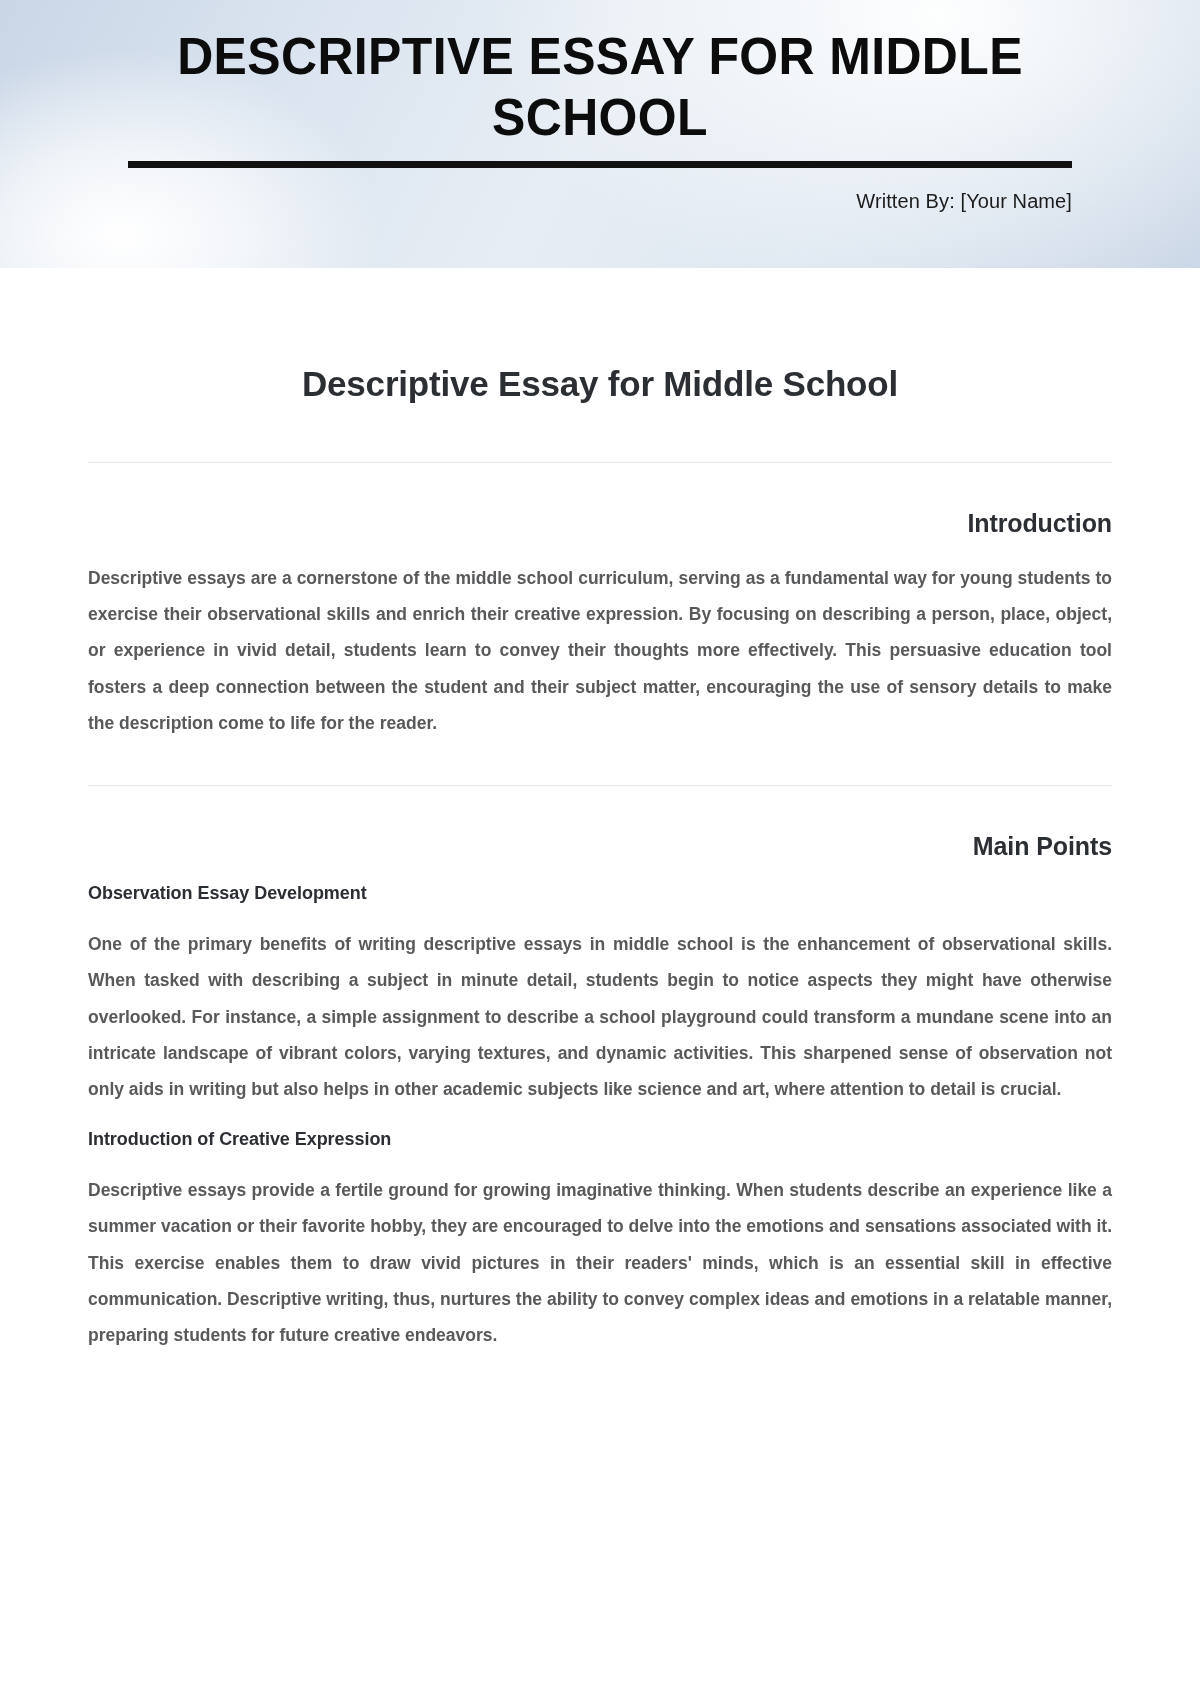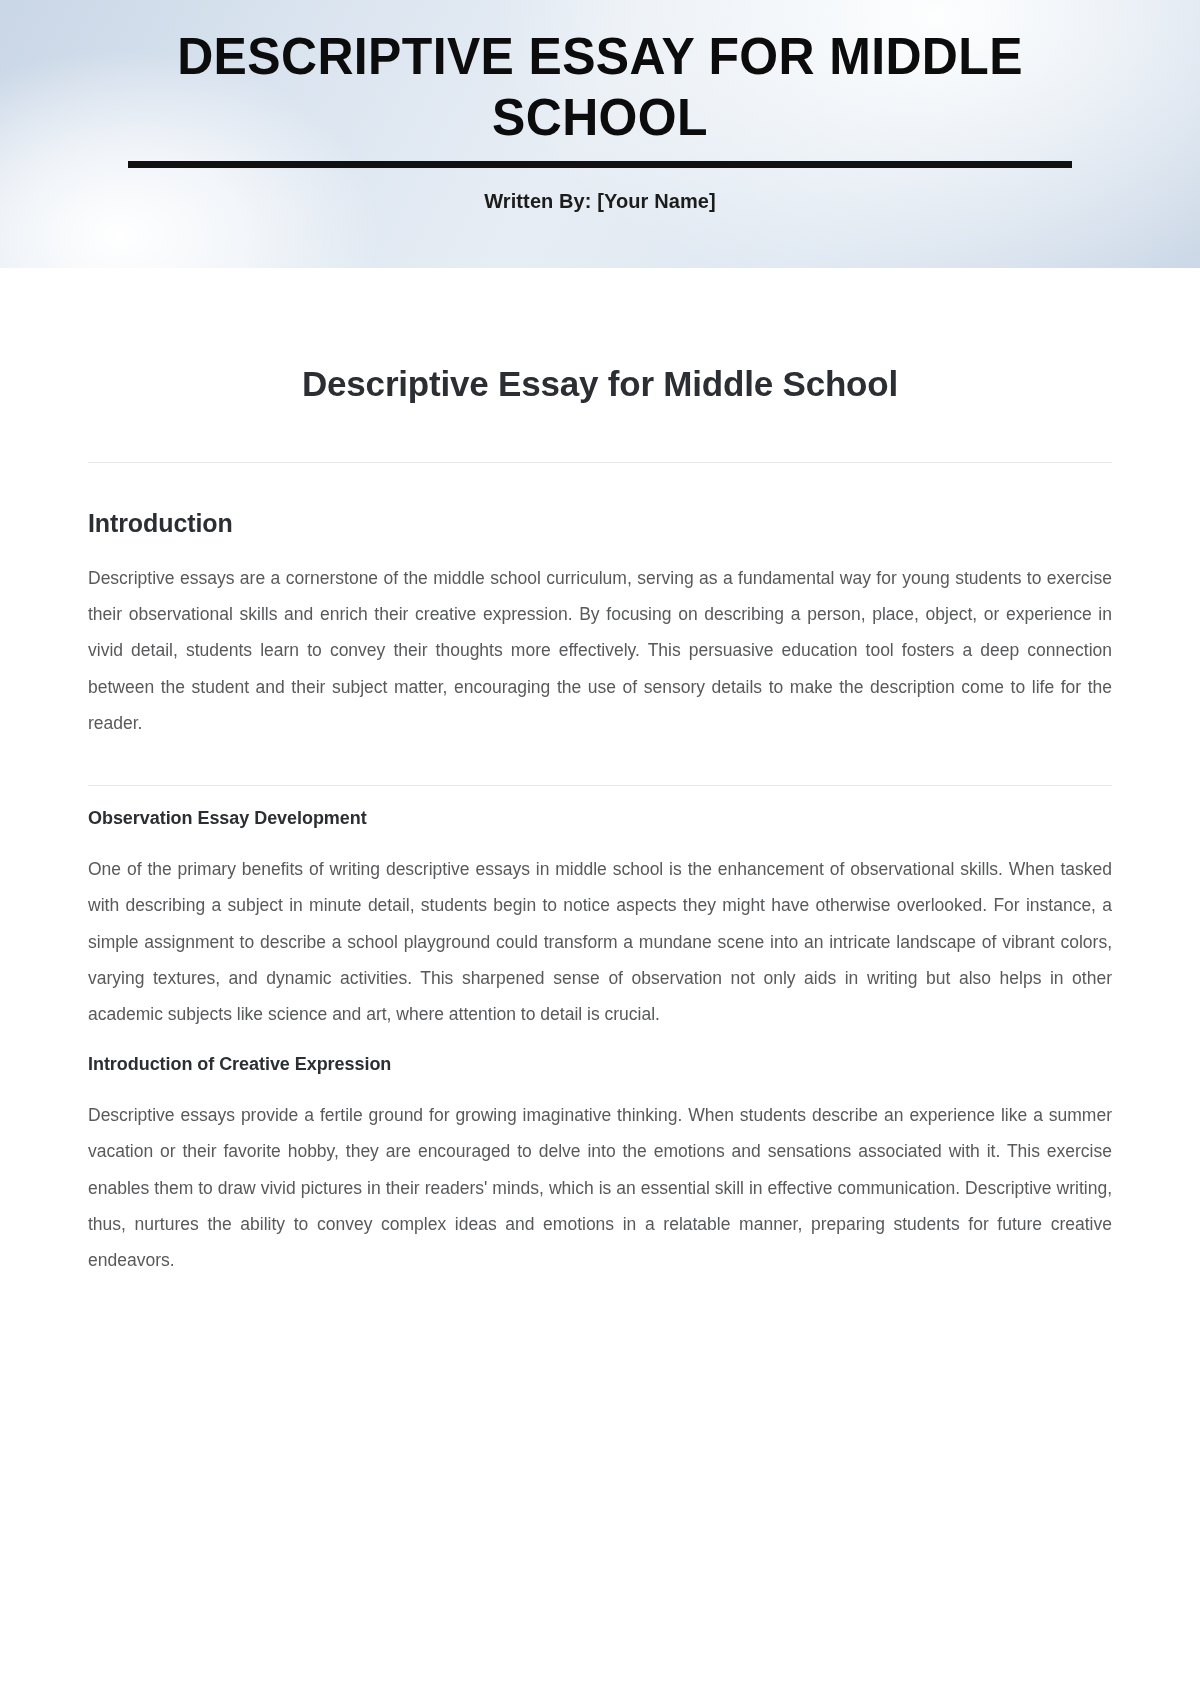--- a/index.html
+++ b/index.html
@@ -45,23 +45,23 @@
     transform-origin: center;
   }
   .cover-rule {
     margin: 12px 0 0 0;
     height: 7px;
     background: #111111;
     width: 100%;
   }
   .cover-byline {
     margin: 22px 0 0 0;
-    text-align: center;
+    text-align: right;
     font-family: "Liberation Sans Narrow", "Liberation Sans", sans-serif;
-    font-weight: 700;
+    font-weight: 400;
     font-size: 20px;
     letter-spacing: 0.1px;
     color: #1c1c1c;
   }
 
   
   .doc {
     width: 1200px;
     box-sizing: border-box;
     padding: 0 88px 40px 88px;
@@ -86,37 +86,38 @@
   .divider.top-gap { margin-top: 58px; }
   .section { padding-top: 0; }
   .section-head {
     margin: 0;
     padding: 46px 0 0 0;
     font-family: "Liberation Sans Narrow", "Liberation Sans", sans-serif;
     font-weight: 700;
     font-size: 25px;
     letter-spacing: -0.1px;
     color: #2b2e33;
+    text-align: right;
   }
   .sub-head {
     margin: 0;
     padding: 22px 0 0 0;
     font-family: "Liberation Sans Narrow", "Liberation Sans", sans-serif;
     font-weight: 700;
     font-size: 18px;
     letter-spacing: -0.05px;
     color: #2b2e33;
   }
   .para {
     margin: 0;
     padding: 22px 0 0 0;
     text-align: justify;
     text-justify: inter-word;
     font-family: "Liberation Sans Narrow", "Liberation Sans", sans-serif;
-    font-weight: 400;
+    font-weight: 700;
     font-size: 17.5px;
     line-height: 2.07;
     color: #58595b;
   }
   .section-gap { height: 44px; }
 </style>
 </head>
 <body>
 
 <div class="cover">
@@ -135,20 +136,21 @@
 
   <section class="section">
     <h3 class="section-head">Introduction</h3>
     <p class="para">Descriptive essays are a cornerstone of the middle school curriculum, serving as a fundamental way for young students to exercise their observational skills and enrich their creative expression. By focusing on describing a person, place, object, or experience in vivid detail, students learn to convey their thoughts more effectively. This persuasive education tool fosters a deep connection between the student and their subject matter, encouraging the use of sensory details to make the description come to life for the reader.</p>
   </section>
 
   <div class="section-gap"></div>
   <div class="divider"></div>
 
   <section class="section">
+    <h3 class="section-head">Main Points</h3>
 
     <h4 class="sub-head">Observation Essay Development</h4>
     <p class="para">One of the primary benefits of writing descriptive essays in middle school is the enhancement of observational skills. When tasked with describing a subject in minute detail, students begin to notice aspects they might have otherwise overlooked. For instance, a simple assignment to describe a school playground could transform a mundane scene into an intricate landscape of vibrant colors, varying textures, and dynamic activities. This sharpened sense of observation not only aids in writing but also helps in other academic subjects like science and art, where attention to detail is crucial.</p>
 
     <h4 class="sub-head">Introduction of Creative Expression</h4>
     <p class="para">Descriptive essays provide a fertile ground for growing imaginative thinking. When students describe an experience like a summer vacation or their favorite hobby, they are encouraged to delve into the emotions and sensations associated with it. This exercise enables them to draw vivid pictures in their readers' minds, which is an essential skill in effective communication. Descriptive writing, thus, nurtures the ability to convey complex ideas and emotions in a relatable manner, preparing students for future creative endeavors.</p>
 
   </section>
 
 </div>

